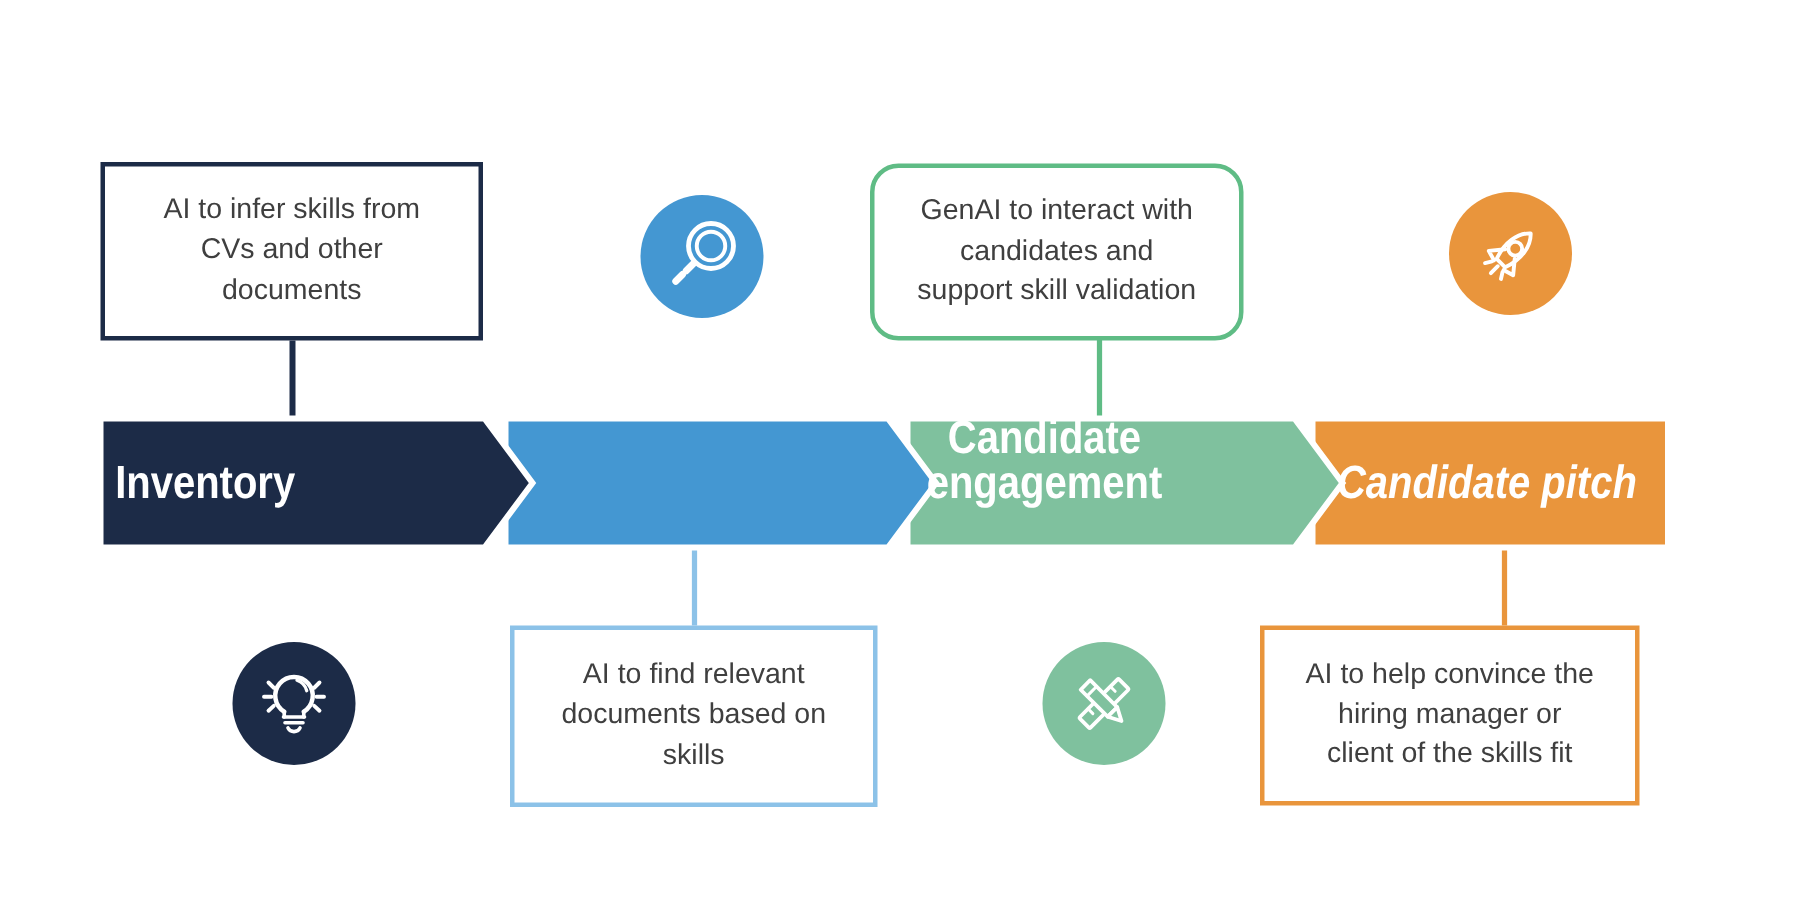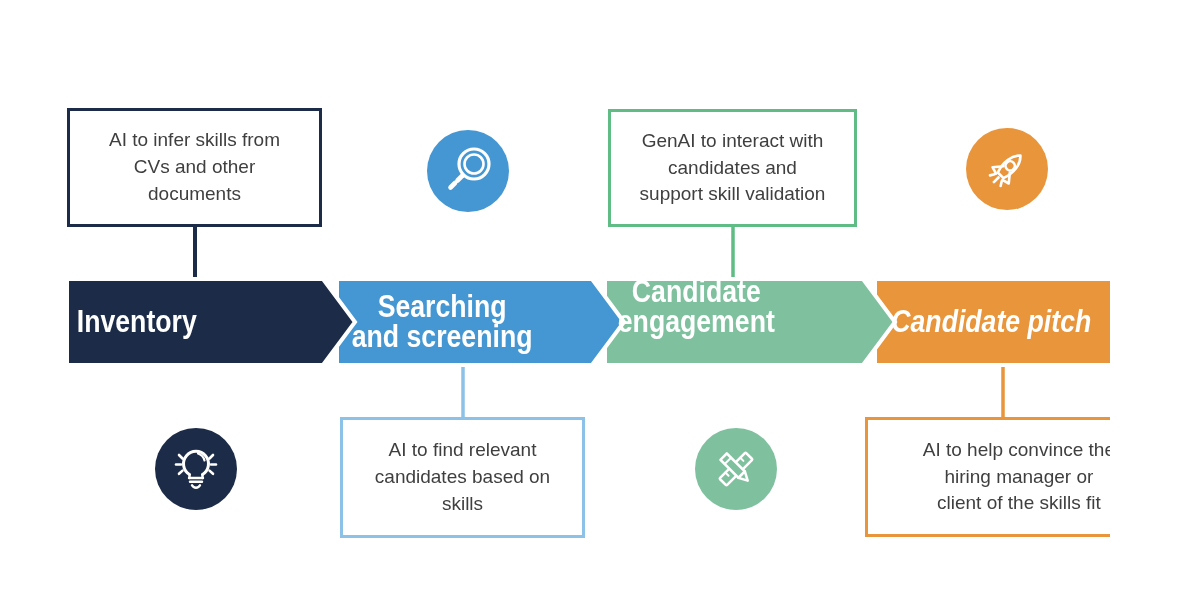--- a/index.html
+++ b/index.html
@@ -123,46 +123,42 @@
       </g>
     </g>
   </svg>
 
   <div class="callout" style="left: 67px; top: 108px; width: 255px; height: 119px; border-color: rgb(28, 43, 71);">
     <span class="callout-text">AI to infer skills from
 CVs and other
 documents</span>
   </div>
 
-  <div class="callout" style="left: 608px; top: 109px; width: 249px; height: 118px; border-color: rgb(95, 188, 133);">
+  <div class="callout" style="left: 580px; top: 109px; width: 249px; height: 118px; border-color: rgb(95, 188, 133); border-radius: 19px;">
     <span class="callout-text">GenAI to interact with
 candidates and
 support skill validation</span>
   </div>
 
   <div class="callout" style="left: 340px; top: 417px; width: 245px; height: 121px; border-color: rgb(140, 194, 232);">
     <span class="callout-text">AI to find relevant
-candidates based on
+documents based on
 skills</span>
   </div>
 
-  <div class="callout" style="left: 865px; top: 417px; width: 253px; height: 120px; border-color: rgb(233, 149, 60); justify-content: flex-end;">
+  <div class="callout" style="left: 840px; top: 417px; width: 253px; height: 120px; border-color: rgb(233, 149, 60);">
     <span class="callout-text">AI to help convince the
 hiring manager or
 client of the skills fit</span>
   </div>
 
   <div class="stage-label" style="left:67px; top:279px; width:256px; height:86px;">
     <span class="stage-label-text">Inventory</span>
   </div>
 
-  <div class="stage-label" style="left:337px; top:279px; width:255px; height:86px;">
-    <span class="stage-label-text">Searching
-and screening</span>
-  </div>
 
   <div class="stage-label" style="left:605px; top:264px; width:258px; height:86px;">
     <span class="stage-label-text">Candidate
 engagement</span>
   </div>
 
   <div class="stage-label" style="left:875px; top:279px; width:260px; height:86px;font-style:italic;">
     <span class="stage-label-text">Candidate pitch</span>
   </div>
 

